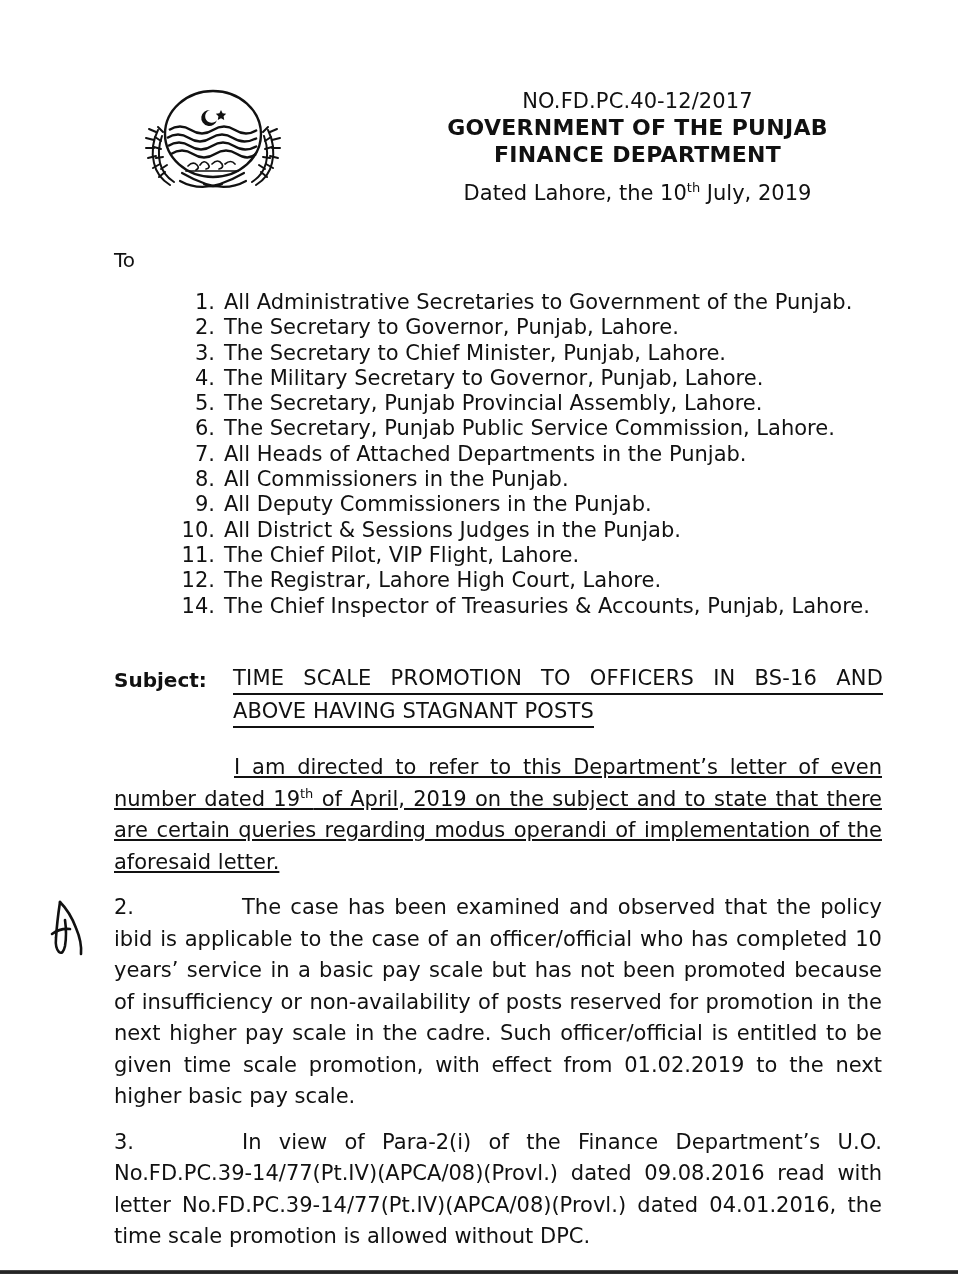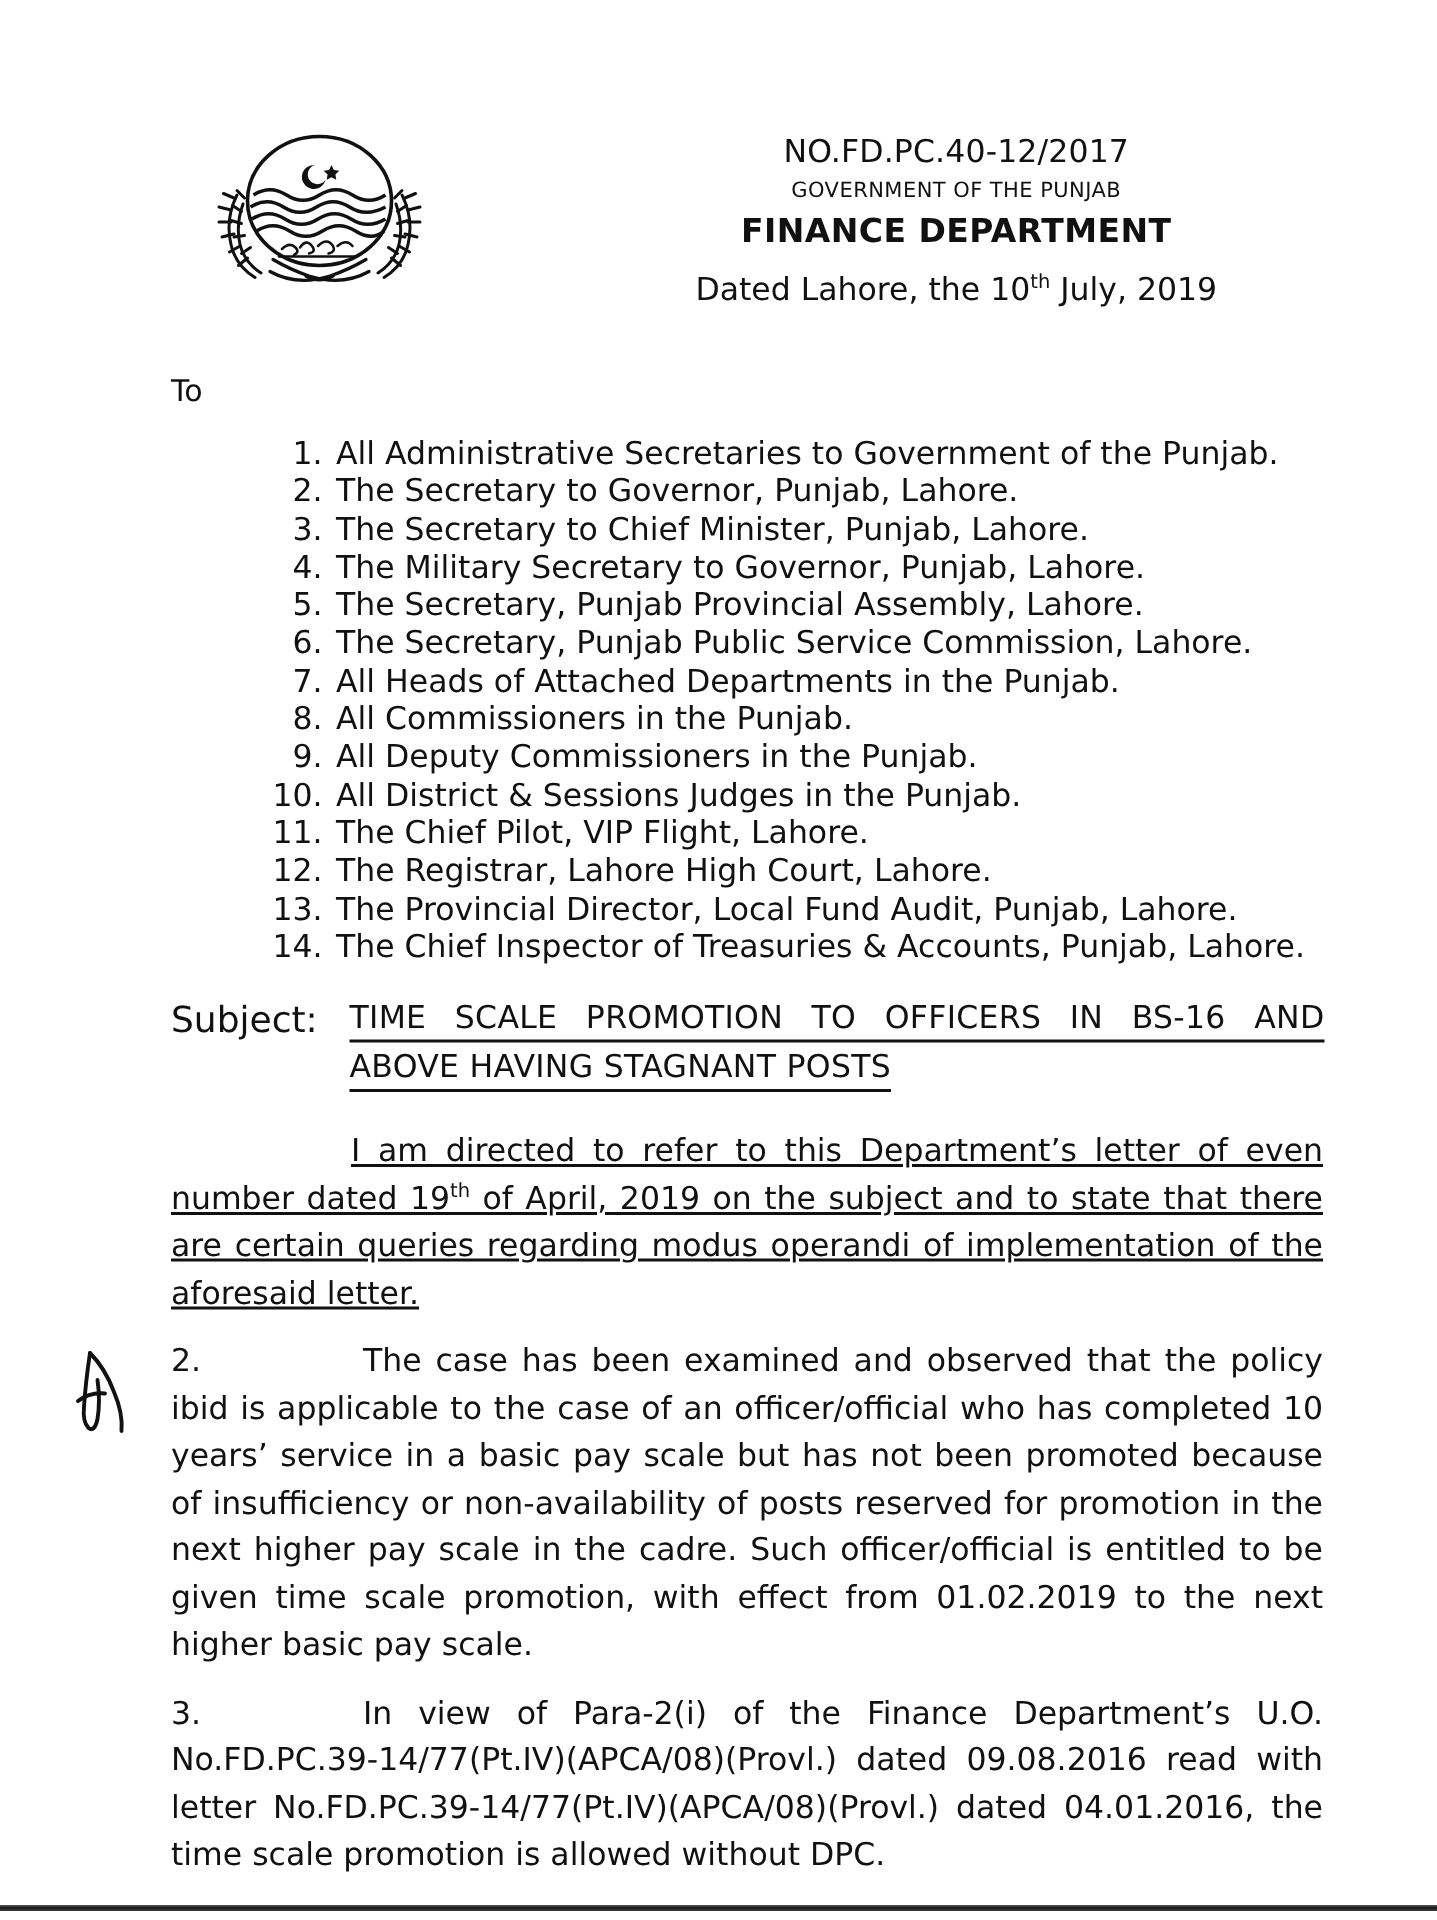--- a/index.html
+++ b/index.html
@@ -39,23 +39,23 @@
     width: 615px;
     text-align: center;
   }
   .doc-number {
     font-size: 21px;
     line-height: 26px;
     letter-spacing: 0.1px;
     white-space: pre;
   }
   .gov-line {
-    font-size: 14px;
+    font-size: 22px;
     line-height: 27px;
-    font-weight: normal;
+    font-weight: bold;
     letter-spacing: 0.3px;
     white-space: pre;
   }
   .dept-line {
     font-size: 22px;
     line-height: 27px;
     font-weight: bold;
     letter-spacing: 0.3px;
     white-space: pre;
   }
@@ -107,22 +107,23 @@
   .subject-row {
     position: absolute;
     left: 114px;
     top: 664px;
     width: 790px;
   }
   .subject-label {
     position: absolute;
     left: 0;
     top: 3px;
-    font-size: 24px;
+    font-size: 20px;
     line-height: 26px;
+    font-weight: bold;
   }
   .subject-body {
     margin-left: 119px;
     width: 650px;
     font-size: 21px;
     line-height: 28px;
     font-weight: normal;
     letter-spacing: 0.2px;
   }
   .subject-line {
@@ -299,24 +300,20 @@
       </div>
     <div class="addressee-row">
         <span class="addressee-num">11.</span>
         <span class="addressee-text">The Chief Pilot, VIP Flight, Lahore.</span>
       </div>
     <div class="addressee-row">
         <span class="addressee-num">12.</span>
         <span class="addressee-text">The Registrar, Lahore High Court, Lahore.</span>
       </div>
     <div class="addressee-row">
-        <span class="addressee-num">13.</span>
-        <span class="addressee-text">The Provincial Director, Local Fund Audit, Punjab, Lahore.</span>
-      </div>
-    <div class="addressee-row">
         <span class="addressee-num">14.</span>
         <span class="addressee-text">The Chief Inspector of Treasuries &amp; Accounts, Punjab, Lahore.</span>
       </div>
   </div>
 
   <div class="subject-row">
     <div class="subject-label">Subject:</div>
     <div class="subject-body">
       <span class="subject-line first">TIME SCALE PROMOTION TO OFFICERS IN BS-16 AND</span>
       <span class="subject-line second">ABOVE HAVING STAGNANT POSTS</span>

